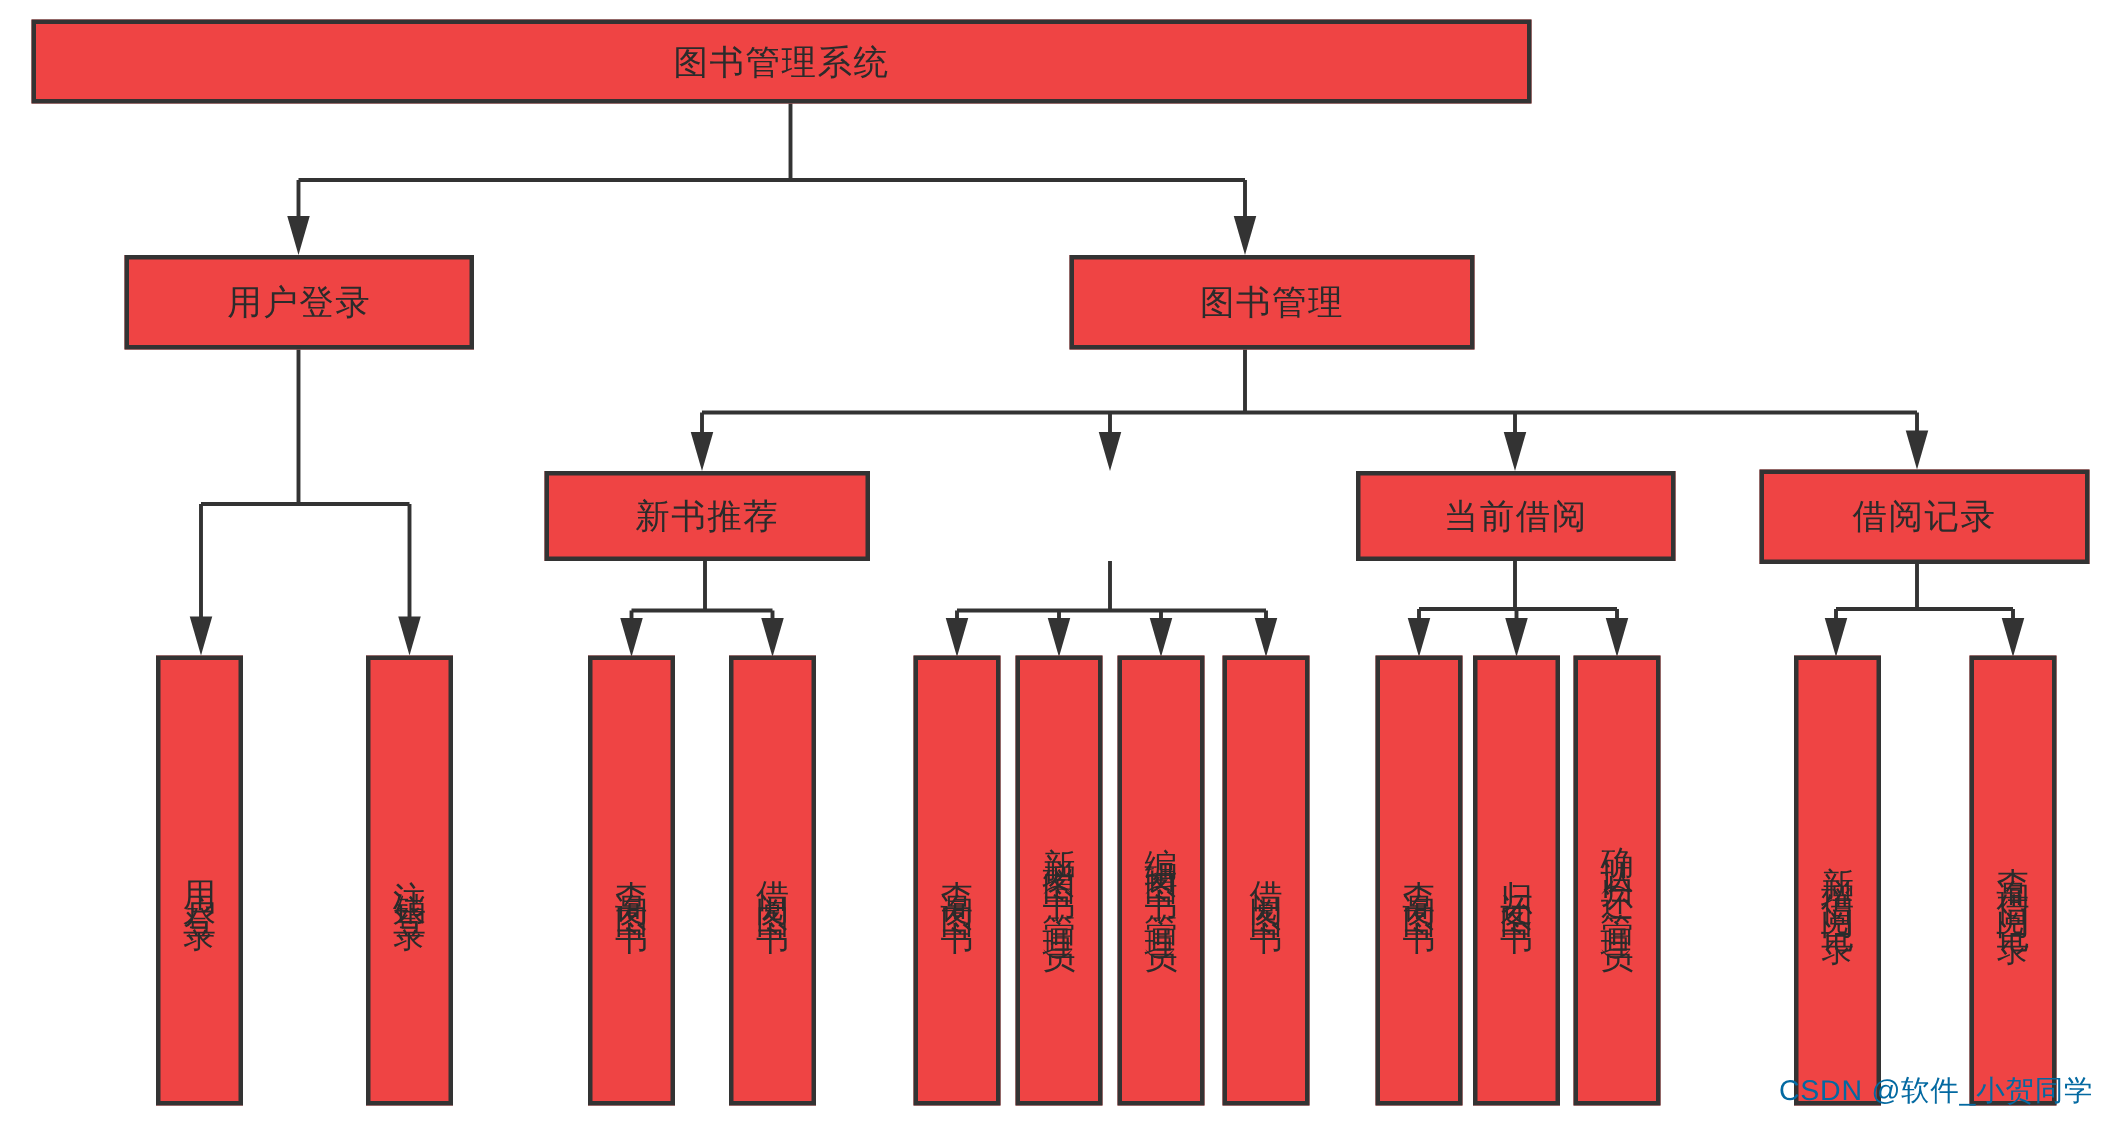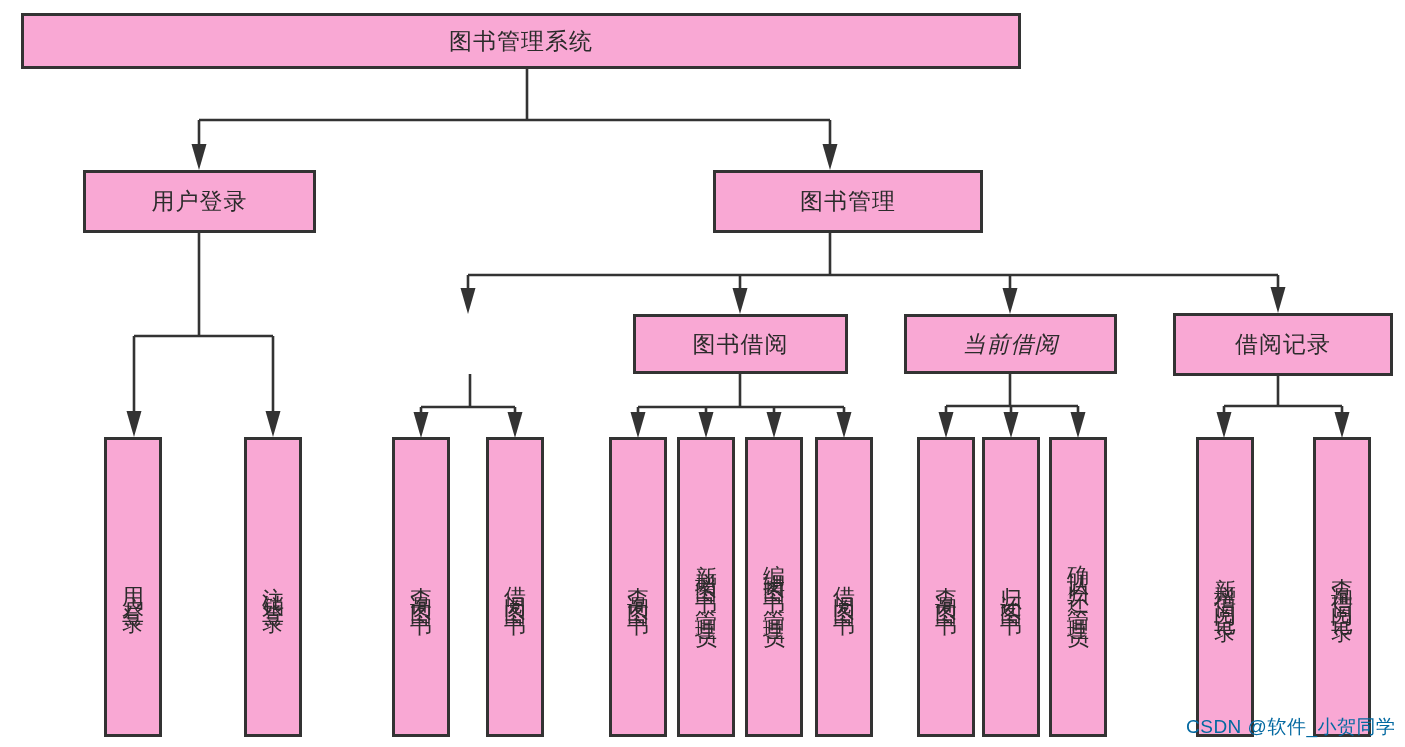--- a/index.html
+++ b/index.html
@@ -13,35 +13,35 @@
   }
   .connectors {
     position: absolute;
     left: 0; top: 0;
     width: 1405px; height: 747px;
     z-index: 1;
   }
   .box {
     position: absolute;
     box-sizing: border-box;
-    background: #f9a8d4;
+    background: #ef4444;
     border: 3px solid #333333;
     color: #2b2b2b;
     display: flex;
     align-items: center;
     justify-content: center;
     z-index: 2;
   }
   .hbox { font-size: 23px; letter-spacing: 1px; }
   .root   { left: 21px;   top: 13px;  width: 1000px; height: 56px; }
   .b-user { left: 83px;   top: 170px; width: 233px;  height: 63px; }
   .b-book { left: 713px;  top: 170px; width: 270px;  height: 63px; }
   .m-recommend { left: 363px;  top: 314px; width: 217px; height: 60px; }
   .m-borrow    { left: 633px;  top: 314px; width: 215px; height: 60px; }
-  .m-current   { left: 904px;  top: 314px; width: 213px; height: 60px; font-style: italic; }
+  .m-current   { left: 904px;  top: 314px; width: 213px; height: 60px; }
   .m-records   { left: 1173px; top: 313px; width: 220px; height: 63px; }
   .leaf {
     top: 437px;
     width: 58px;
     height: 300px;
     writing-mode: vertical-rl;
     font-size: 22px;
     letter-spacing: 9px;
     line-height: 1;
   }
@@ -138,21 +138,21 @@
       <polygon points="1216.5,412 1231.5,412 1224,438"></polygon>
       <polygon points="1334.5,412 1349.5,412 1342,438"></polygon>
     </g>
   </svg>
 
   <div class="box hbox root">图书管理系统</div>
 
   <div class="box hbox b-user">用户登录</div>
   <div class="box hbox b-book">图书管理</div>
 
-  <div class="box hbox m-borrow">图书借阅</div>
+  <div class="box hbox m-recommend">新书推荐</div>
   <div class="box hbox m-current">当前借阅</div>
   <div class="box hbox m-records">借阅记录</div>
 
   <div class="box leaf l0">用户登录</div>
   <div class="box leaf l1">注销登录</div>
   <div class="box leaf l2">查询图书</div>
   <div class="box leaf l3">借阅图书</div>
   <div class="box leaf l4">查询图书</div>
   <div class="box leaf l5">新增图书（管理员）</div>
   <div class="box leaf l6">编辑图书（管理员）</div>

